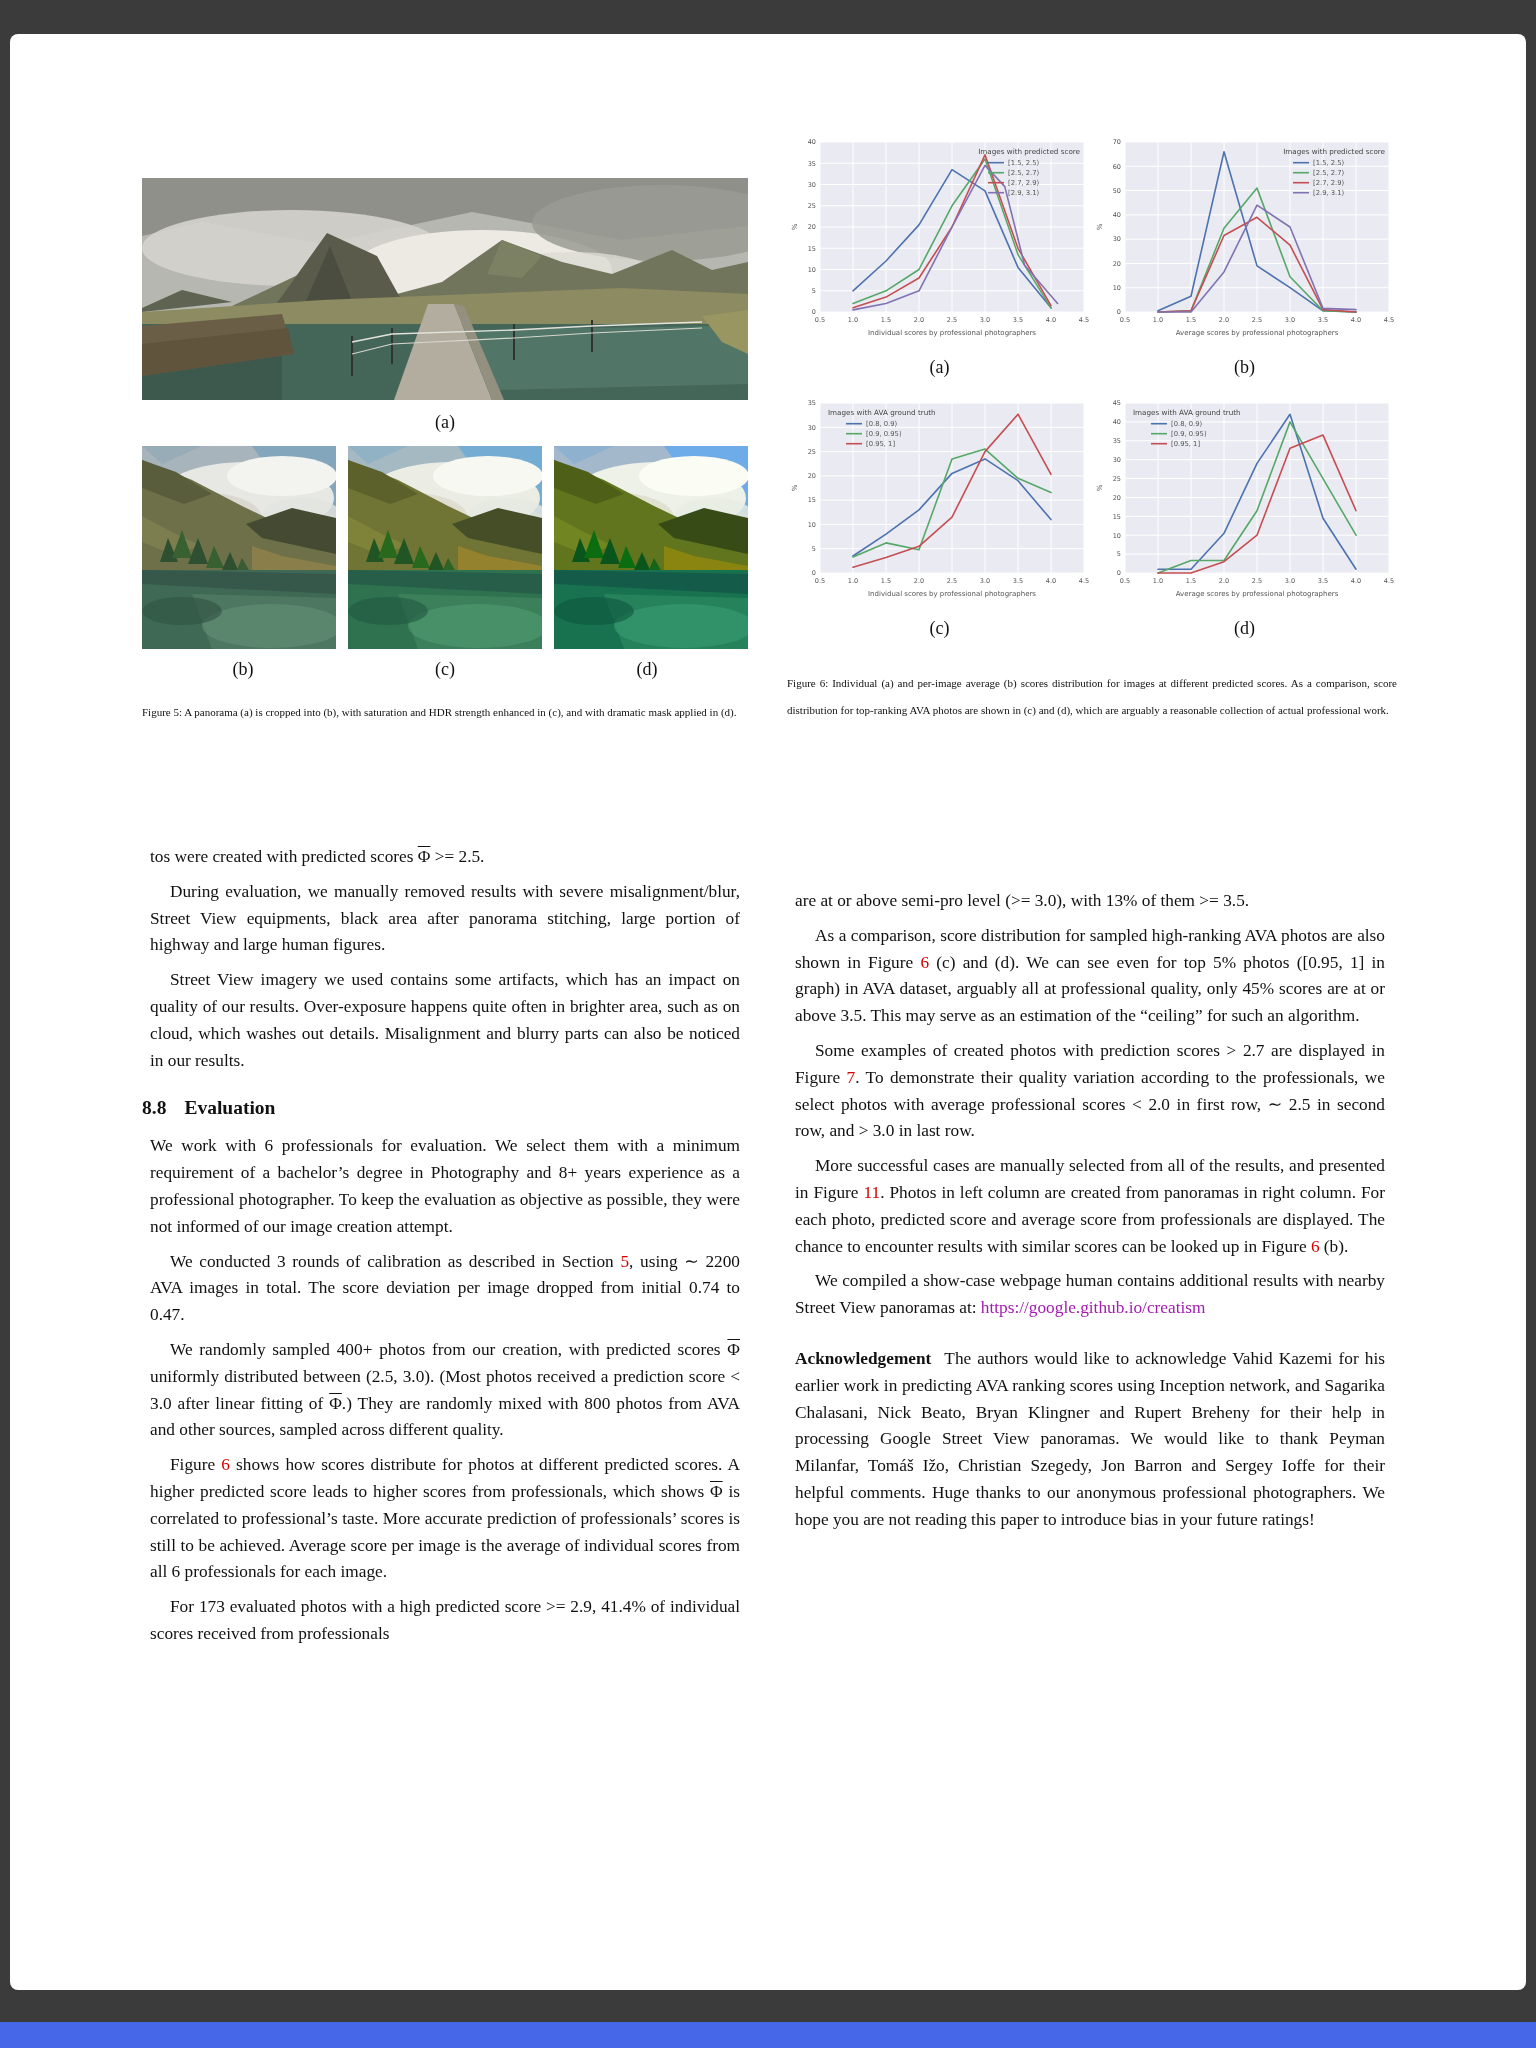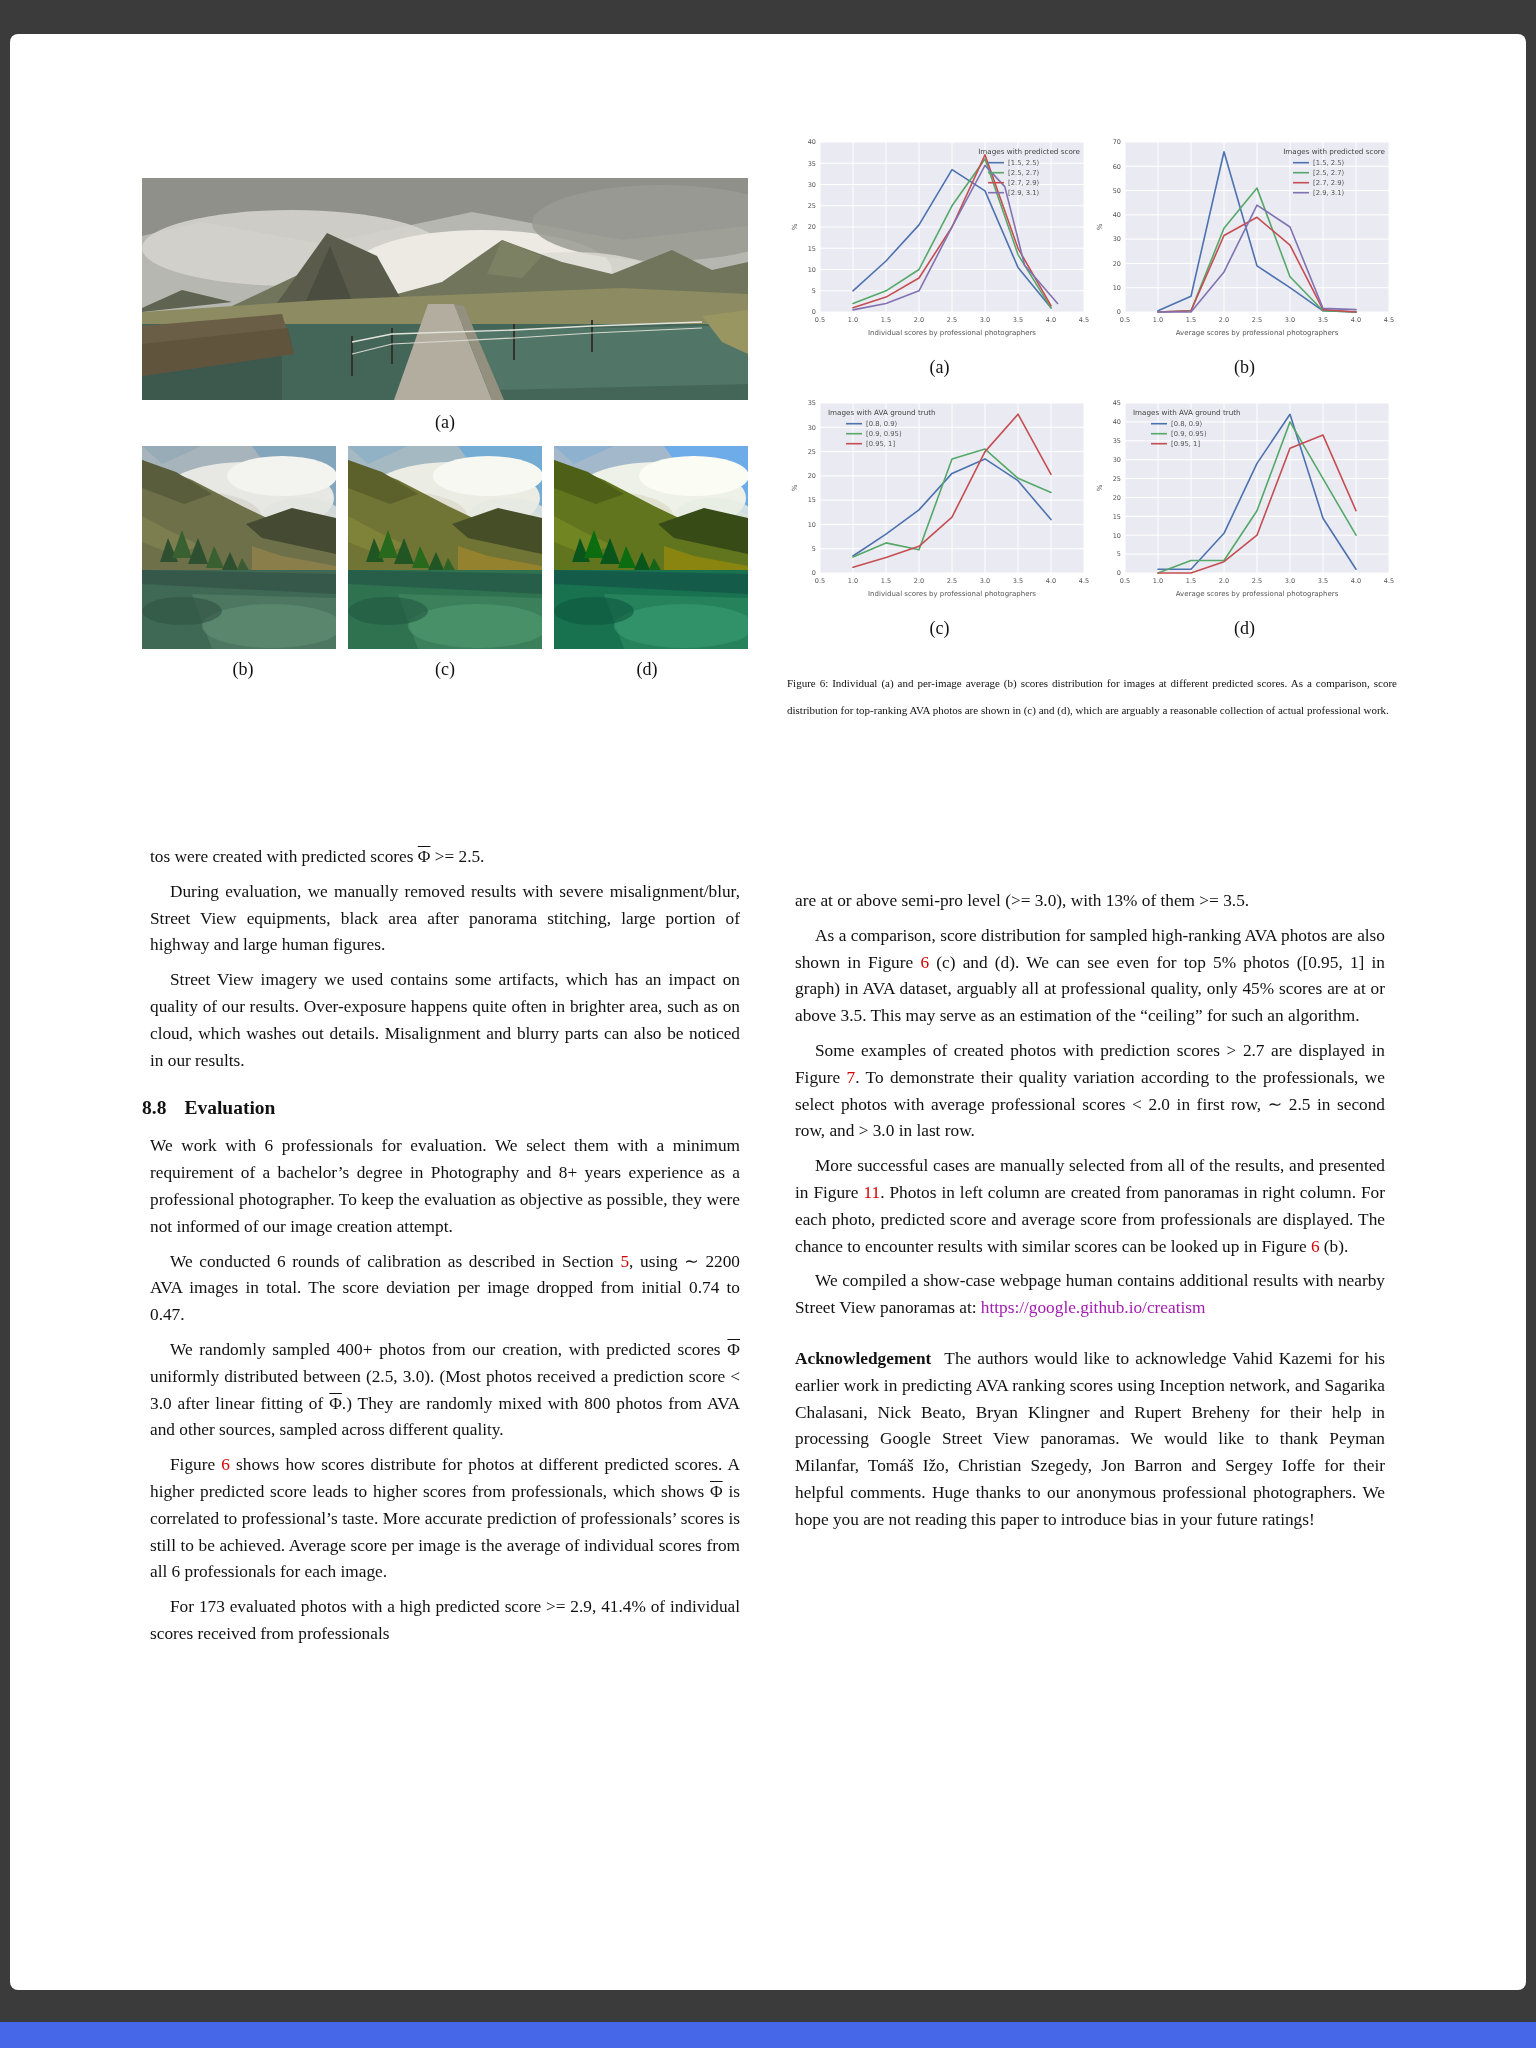--- a/index.html
+++ b/index.html
@@ -165,20 +165,21 @@
     <ellipse cx="130" cy="180" rx="70" ry="22" fill="#659478" opacity="0.55"></ellipse>
     <ellipse cx="40" cy="165" rx="40" ry="14" fill="#2f5243" opacity="0.6"></ellipse>
   </svg>
         </div>
     </div>
     <div class="crop-caps">
       <div class="subcap">(b)</div>
       <div class="subcap">(c)</div>
       <div class="subcap">(d)</div>
     </div>
+    <div class="figcaption"><span>Figure 5: A panorama (a) is cropped into (b), with saturation and HDR strength enhanced in (c), and with dramatic mask applied in (d).</span></div>
   </div>
 
   <div class="fig6">
     <div class="chart-grid">
       <div class="chart-cell">
         <div class="chart-svg">
             <svg viewBox="0 0 303 205">
               <rect x="32" y="8" width="264" height="170" fill="#eaeaf2"></rect>
               <line x1="32" y1="178" x2="296" y2="178" stroke="#ffffff" stroke-width="1"></line>
               <text x="28" y="180.3" font-size="6.5" fill="#555555" text-anchor="end">0</text>
@@ -409,21 +410,21 @@
   </div>
 
   <div class="col left-body">
     <p><span>tos were created with predicted scores </span><span class="seg-ov">Φ</span><span> &gt;= 2.5.</span></p>
     <p class="ind"><span>During evaluation, we manually removed results with severe misalignment/blur, Street View equipments, black area after panorama stitching, large portion of highway and large human figures.</span></p>
     <p class="ind"><span>Street View imagery we used contains some artifacts, which has an impact on quality of our results. Over-exposure happens quite often in brighter area, such as on cloud, which washes out details. Misalignment and blurry parts can also be noticed in our results.</span></p>
     <h2>
       <span>8.8</span><span class="hgap"></span><span>Evaluation</span>
     </h2>
     <p><span>We work with 6 professionals for evaluation. We select them with a minimum requirement of a bachelor’s degree in Photography and 8+ years experience as a professional photographer. To keep the evaluation as objective as possible, they were not informed of our image creation attempt.</span></p>
-    <p class="ind"><span>We conducted 6 rounds of calibration as described in Section </span><span class="seg-ref">5</span><span>, using ∼ 2200 AVA images in total. The score deviation per image dropped from initial 0.74 to 0.47.</span></p>
+    <p class="ind"><span>We conducted 3 rounds of calibration as described in Section </span><span class="seg-ref">5</span><span>, using ∼ 2200 AVA images in total. The score deviation per image dropped from initial 0.74 to 0.47.</span></p>
     <p class="ind"><span>We randomly sampled 400+ photos from our creation, with predicted scores </span><span class="seg-ov">Φ</span><span> uniformly distributed between (2.5, 3.0). (Most photos received a prediction score &lt; 3.0 after linear fitting of </span><span class="seg-ov">Φ</span><span>.) They are randomly mixed with 800 photos from AVA and other sources, sampled across different quality.</span></p>
     <p class="ind"><span>Figure </span><span class="seg-ref">6</span><span> shows how scores distribute for photos at different predicted scores. A higher predicted score leads to higher scores from professionals, which shows </span><span class="seg-ov">Φ</span><span> is correlated to professional’s taste. More accurate prediction of professionals’ scores is still to be achieved. Average score per image is the average of individual scores from all 6 professionals for each image.</span></p>
     <p class="ind"><span>For 173 evaluated photos with a high predicted score &gt;= 2.9, 41.4% of individual scores received from professionals</span></p>
   </div>
 
   <div class="col right-body">
     <p><span>are at or above semi-pro level (&gt;= 3.0), with 13% of them &gt;= 3.5.</span></p>
     <p class="ind"><span>As a comparison, score distribution for sampled high-ranking AVA photos are also shown in Figure </span><span class="seg-ref">6</span><span> (c) and (d). We can see even for top 5% photos ([0.95, 1] in graph) in AVA dataset, arguably all at professional quality, only 45% scores are at or above 3.5. This may serve as an estimation of the “ceiling” for such an algorithm.</span></p>
     <p class="ind"><span>Some examples of created photos with prediction scores &gt; 2.7 are displayed in Figure </span><span class="seg-ref">7</span><span>. To demonstrate their quality variation according to the professionals, we select photos with average professional scores &lt; 2.0 in first row, ∼ 2.5 in second row, and &gt; 3.0 in last row.</span></p>
     <p class="ind"><span>More successful cases are manually selected from all of the results, and presented in Figure </span><span class="seg-ref">11</span><span>. Photos in left column are created from panoramas in right column. For each photo, predicted score and average score from professionals are displayed. The chance to encounter results with similar scores can be looked up in Figure </span><span class="seg-ref">6</span><span> (b).</span></p>

